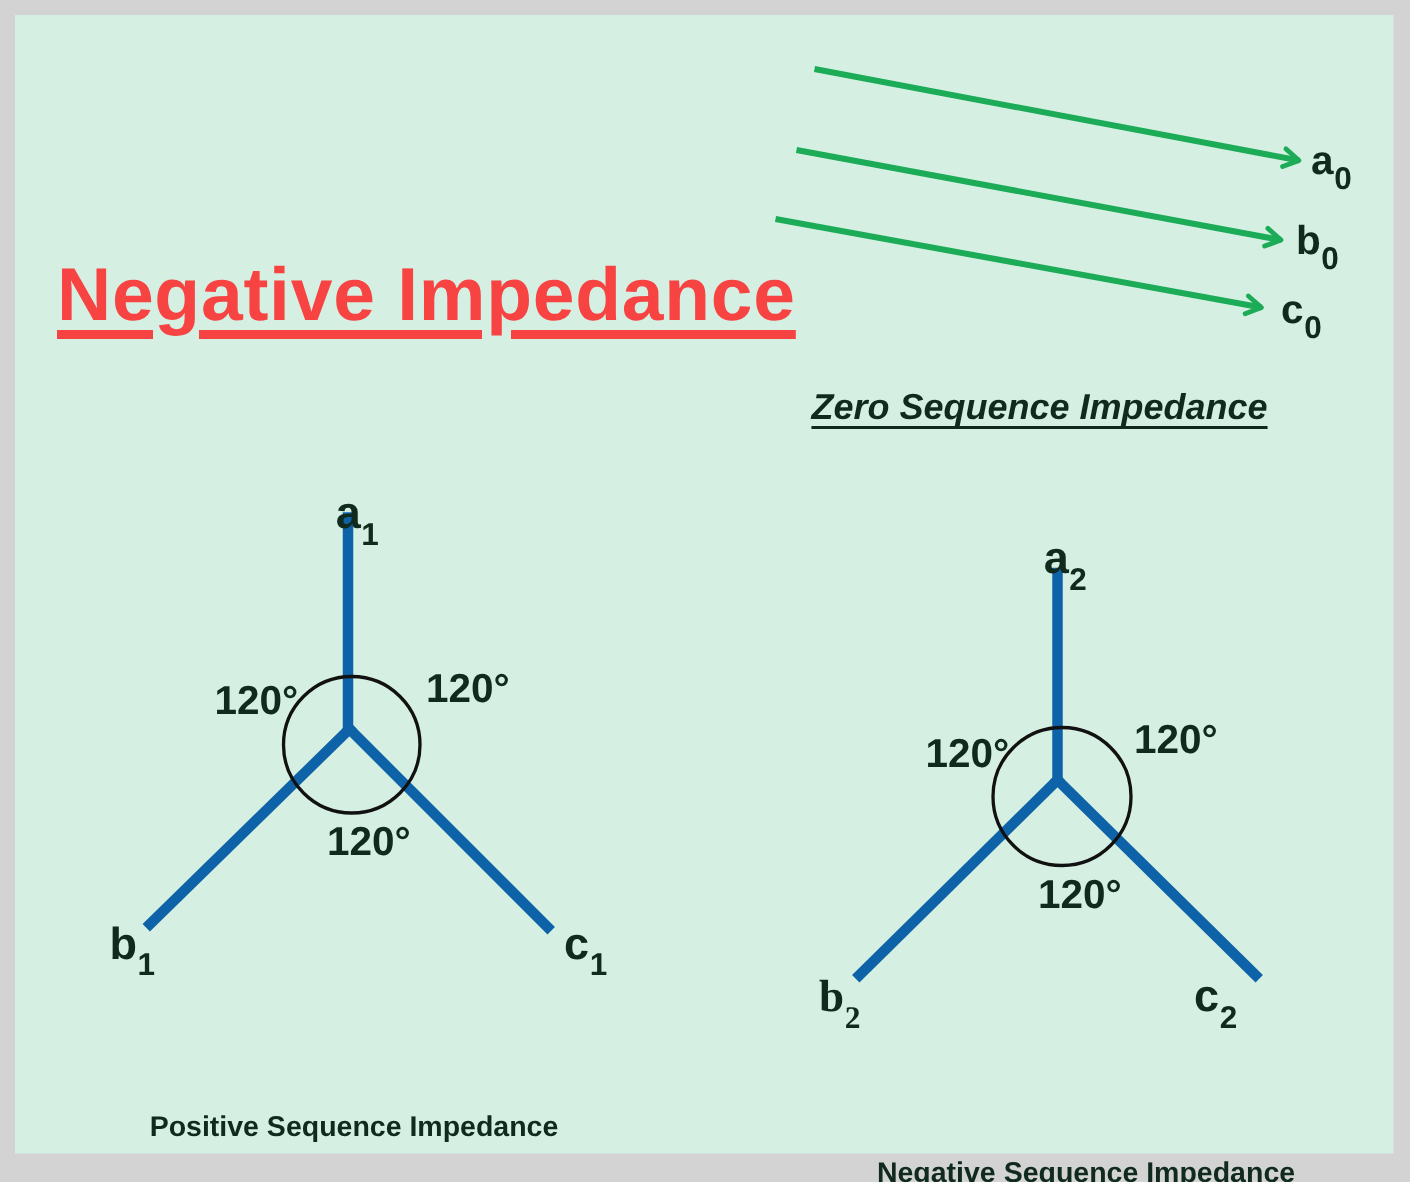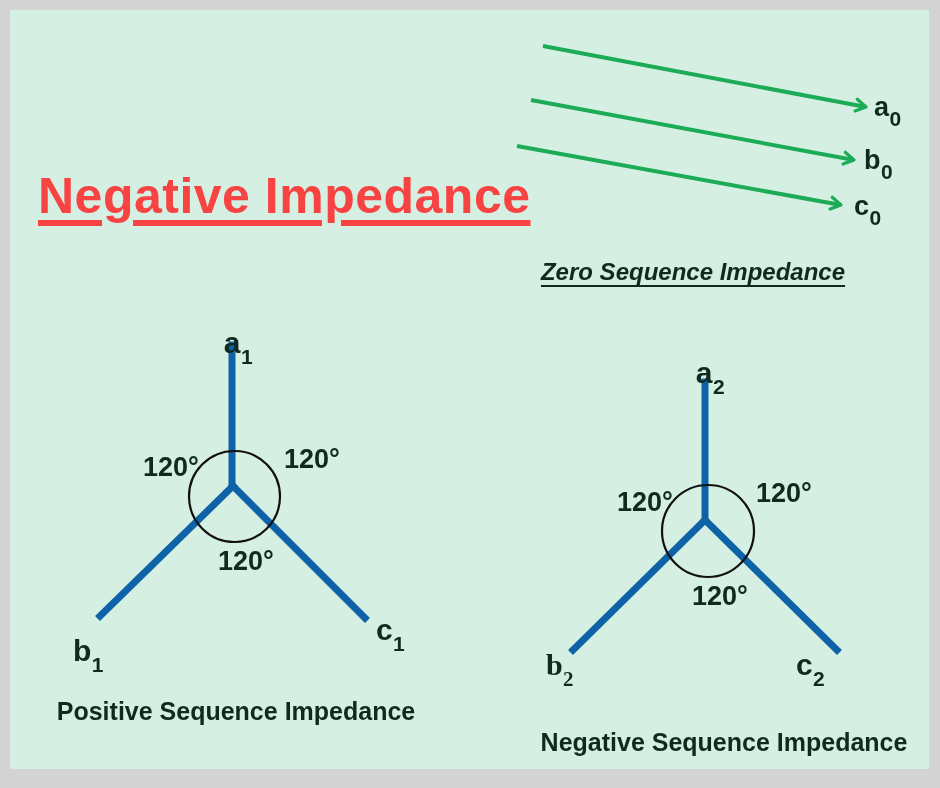--- a/index.html
+++ b/index.html
@@ -47,22 +47,23 @@
     letter-spacing: 0.5px;
   }
   .caption-underlined {
     font-size: 24px;
     transform: translateX(-50%);
     text-decoration: underline;
     text-decoration-thickness: 2px;
     text-underline-offset: 5px;
   }
   .caption {
-    font-size: 25px;
+    font-size: 19px;
     transform: translateX(-50%);
+    margin-top: 44px;
   }
   .phasor-label {
     font-size: 30px;
     text-align: center;
   }
   .phasor-label sub {
     font-size: 21px;
     line-height: 0;
     position: relative;
     bottom: -0.18em;
@@ -118,21 +119,21 @@
   <span>b</span><sub>0</sub>
 </div>
 <div class="lbl phasor-label" style="left:854px; top:191px; font-size:27px;">
   <span>c</span><sub>0</sub>
 </div>
 <div class="lbl caption-underlined" style="left:693px; top:258px;font-style:italic;">Zero Sequence Impedance</div>
 
 <div class="lbl phasor-label centered" style="left:238px; top:302px;">
   <span>a</span><sub>1</sub>
 </div>
-<div class="lbl phasor-label" style="left:73px; top:634px;">
+<div class="lbl phasor-label" style="left:73px; top:613px;">
   <span>b</span><sub>1</sub>
 </div>
 <div class="lbl phasor-label" style="left:376px; top:613px;">
   <span>c</span><sub>1</sub>
 </div>
 <div class="lbl angle-label" style="left:143px; top:452px;">120°</div>
 <div class="lbl angle-label" style="left:284px; top:444px;">120°</div>
 <div class="lbl angle-label" style="left:218px; top:546px;">120°</div>
 <div class="lbl caption" style="left:236px; top:697px;">Positive Sequence Impedance</div>
 

